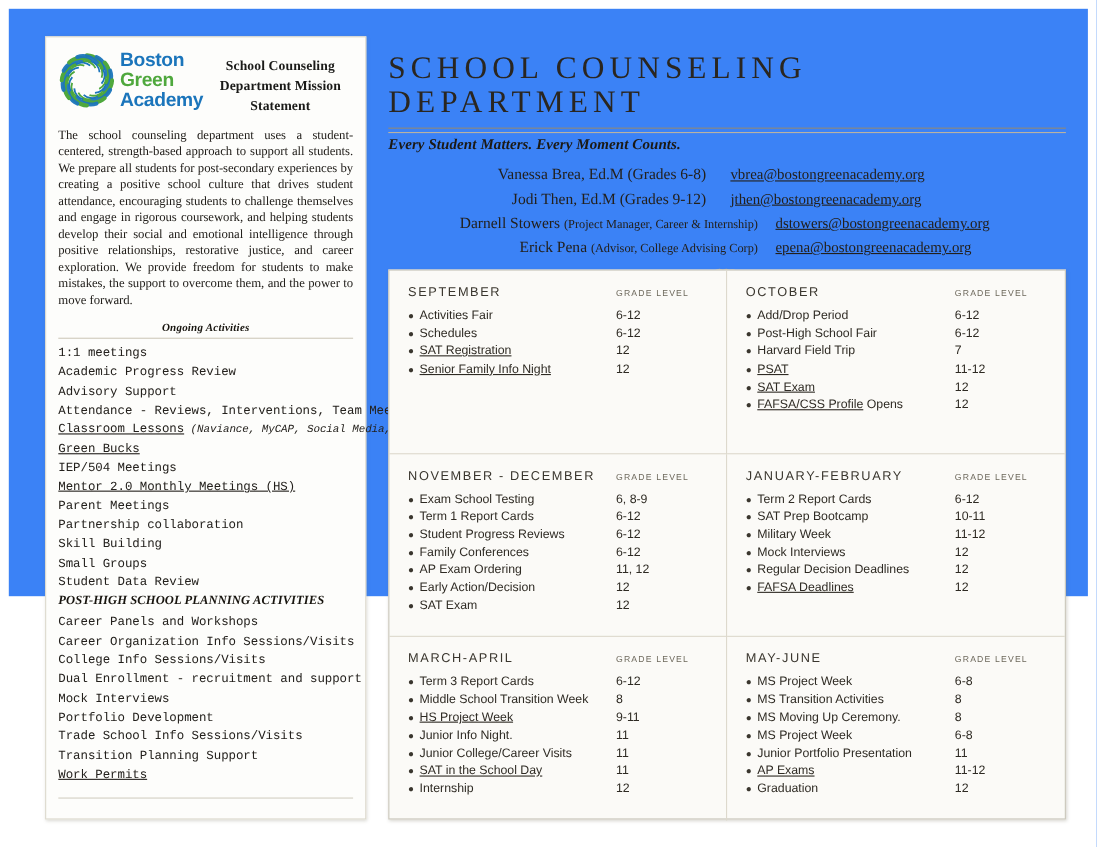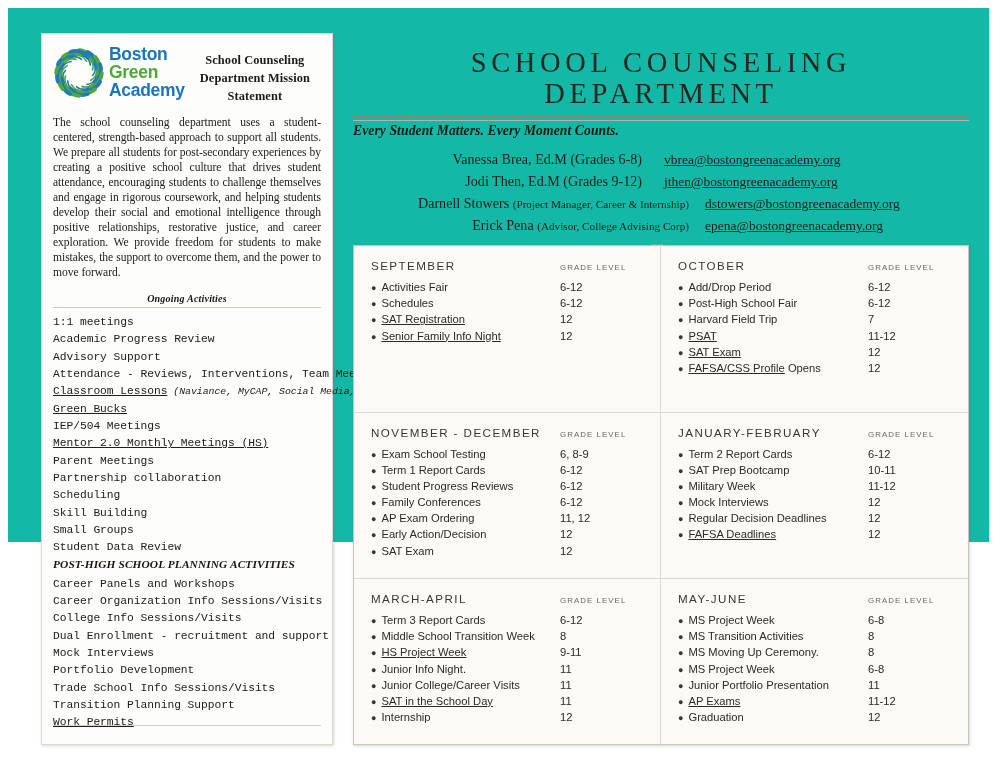--- a/index.html
+++ b/index.html
@@ -3,21 +3,21 @@
 <meta charset="utf-8">
 <style>
   html,body{margin:0;padding:0;}
   body{
     width:997px;height:770px;overflow:hidden;
     background:#ffffff;
     font-family:"Liberation Serif",serif;
   }
   .page{
     position:absolute;left:8px;top:8px;width:981px;height:534px;
-    background:#14b8a6;
+    background:#3b82f6;
   }
   
   .left-panel{
     position:absolute;left:33px;top:25px;width:292px;height:712px;
     background:#fdfdfb;
     border:1px solid #dcd9cd;
     box-shadow:1px 1px 3px rgba(120,115,95,.28);
     box-sizing:border-box;
     padding:10px 11px 0 11px;
   }
@@ -54,30 +54,30 @@
     white-space:nowrap;
   }
   .act-list li.link span.t{text-decoration:underline;}
   .paren{font-style:italic;font-size:9.9px;}
   .bottom-rule{
     position:absolute;left:11px;right:11px;bottom:18px;height:1px;background:#d3cfc2;
   }
   
   .right-col{position:absolute;left:345px;top:25px;width:616px;}
   .main-title{
-    font-size:28.5px;letter-spacing:4.6px;color:#2a2620;text-align:center;
+    font-size:28.5px;letter-spacing:4.6px;color:#2a2620;text-align:left;
     font-family:"Liberation Serif",serif;line-height:1.1;padding:14px 0 6px 0;
   }
   .dbl-rule{height:3px;border-top:1.6px solid #8f887a;border-bottom:1px solid #b9b2a2;}
   .tagline{
     text-align:left;font-style:italic;font-weight:bold;font-size:13.6px;
     color:#1c1913;margin-top:2px;letter-spacing:.1px;
   }
   .contacts{margin-top:9px;}
-  .crow{display:flex;justify-content:center;align-items:flex-end;line-height:1.58;}
+  .crow{display:flex;justify-content:center;align-items:flex-start;line-height:1.58;}
   .crow .nm{font-size:14.1px;color:#23201c;text-align:right;}
   .crow .em{font-size:13.5px;color:#23201c;text-decoration:underline;text-align:left;}
   .g1 .nm{width:234px;padding-right:22px;}
   .g1 .em{width:250px;}
   .g2 .nm{width:330px;padding-right:16px;}
   .g2 .em{width:258px;}
   .role{font-size:11.2px;}
   .flourish{text-align:center;margin-top:3px;height:22px;}
   
   .cal{
@@ -180,21 +180,20 @@
         <li><span class="t">1:1 meetings</span></li>
         <li><span class="t">Academic Progress Review</span></li>
         <li><span class="t">Advisory Support</span></li>
         <li><span class="t">Attendance - Reviews, Interventions, Team Meetings</span></li>
         <li class="link"><span class="t">Classroom Lessons</span><span class="paren"> (Naviance, MyCAP, Social Media, etc)</span></li>
         <li class="link"><span class="t">Green Bucks</span></li>
         <li><span class="t">IEP/504 Meetings</span></li>
         <li class="link"><span class="t">Mentor 2.0 Monthly Meetings (HS)</span></li>
         <li><span class="t">Parent Meetings</span></li>
         <li><span class="t">Partnership collaboration</span></li>
-        <li><span class="t">Scheduling</span></li>
         <li><span class="t">Skill Building</span></li>
         <li><span class="t">Small Groups</span></li>
         <li><span class="t">Student Data Review</span></li>
       </ul>
 
     <div class="sec-head small">POST-HIGH SCHOOL PLANNING ACTIVITIES</div>
     <ul class="act-list" id="posthigh-list">
         <li><span class="t">Career Panels and Workshops</span></li>
         <li><span class="t">Career Organization Info Sessions/Visits</span></li>
         <li><span class="t">College Info Sessions/Visits</span></li>

